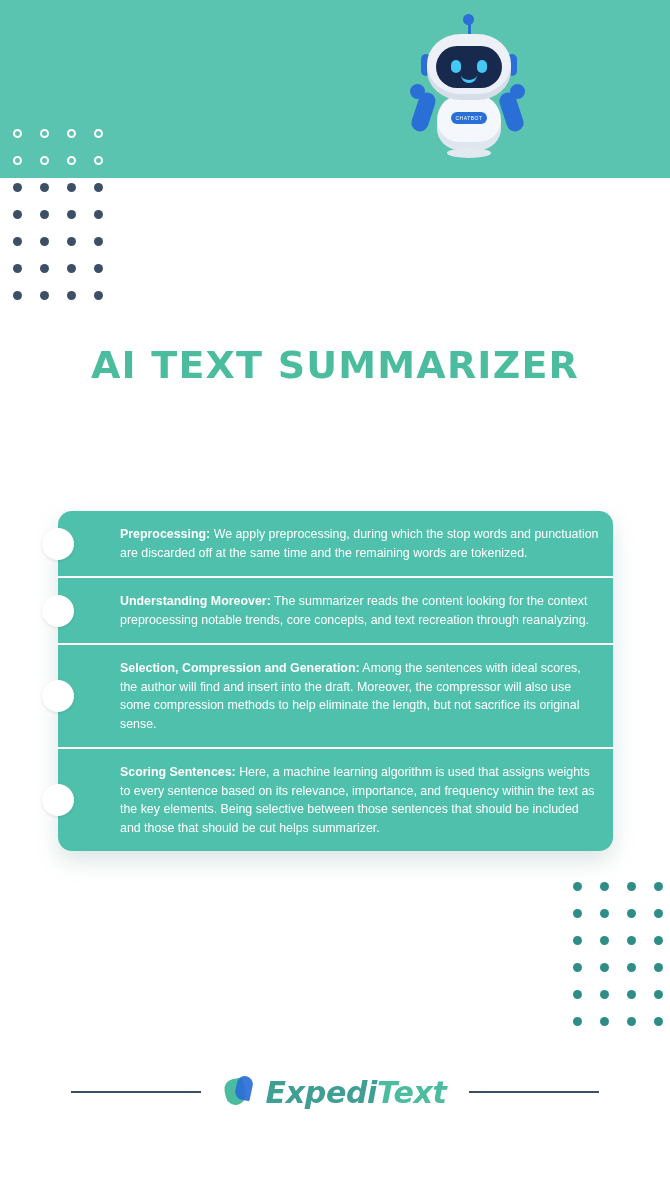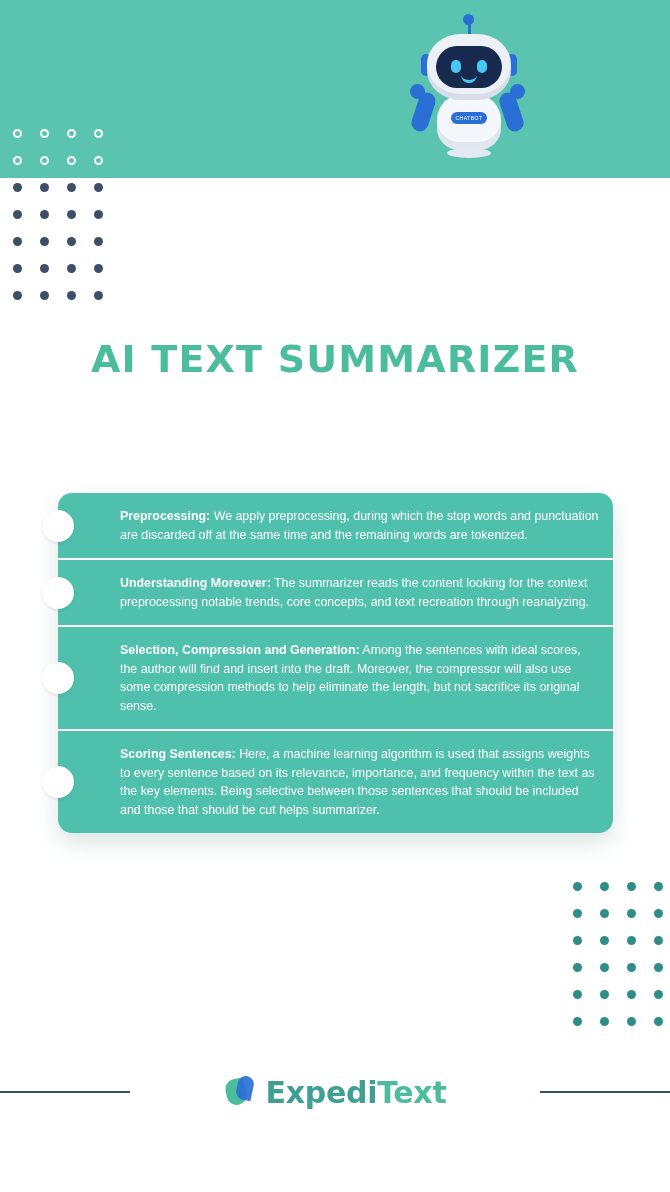--- a/index.html
+++ b/index.html
@@ -166,33 +166,33 @@
   }
 
   
   .title-wrap {
     position: absolute;
     top: 336px; left: 0;
     width: 670px;
     text-align: center;
   }
   .title {
-    margin: 0;
+    margin: 6px;
     color: #4bbd9e;
     font-size: 38px;
     line-height: 46px;
     font-weight: bold;
     letter-spacing: 1.2px;
     font-family: "DejaVu Sans", sans-serif;
   }
 
   
   .steps-card {
     position: absolute;
-    left: 58px; top: 493px;
+    left: 58px; top: 511px;
     width: 555px;
     border-radius: 14px;
     background: #4fc0ab;
     box-shadow: 0 10px 22px rgba(90,140,130,.22);
     overflow: visible;
   }
   .step {
     position: relative;
     display: flex;
     align-items: center;
@@ -224,21 +224,22 @@
   }
 
   
   .footer {
     position: absolute;
     left: 0; top: 1062px;
     width: 670px;
     height: 60px;
     display: flex;
     align-items: center;
-    justify-content: space-between;
+    justify-content: center;
+    font-style: italic;
   }
   .footer .rule {
     width: 130px;
     height: 1.5px;
     background: #3d4f66;
   }
   .footer .rule.left { margin-right: 22px; }
   .footer .rule.right { margin-left: 22px; }
   .brand {
     display: flex;

